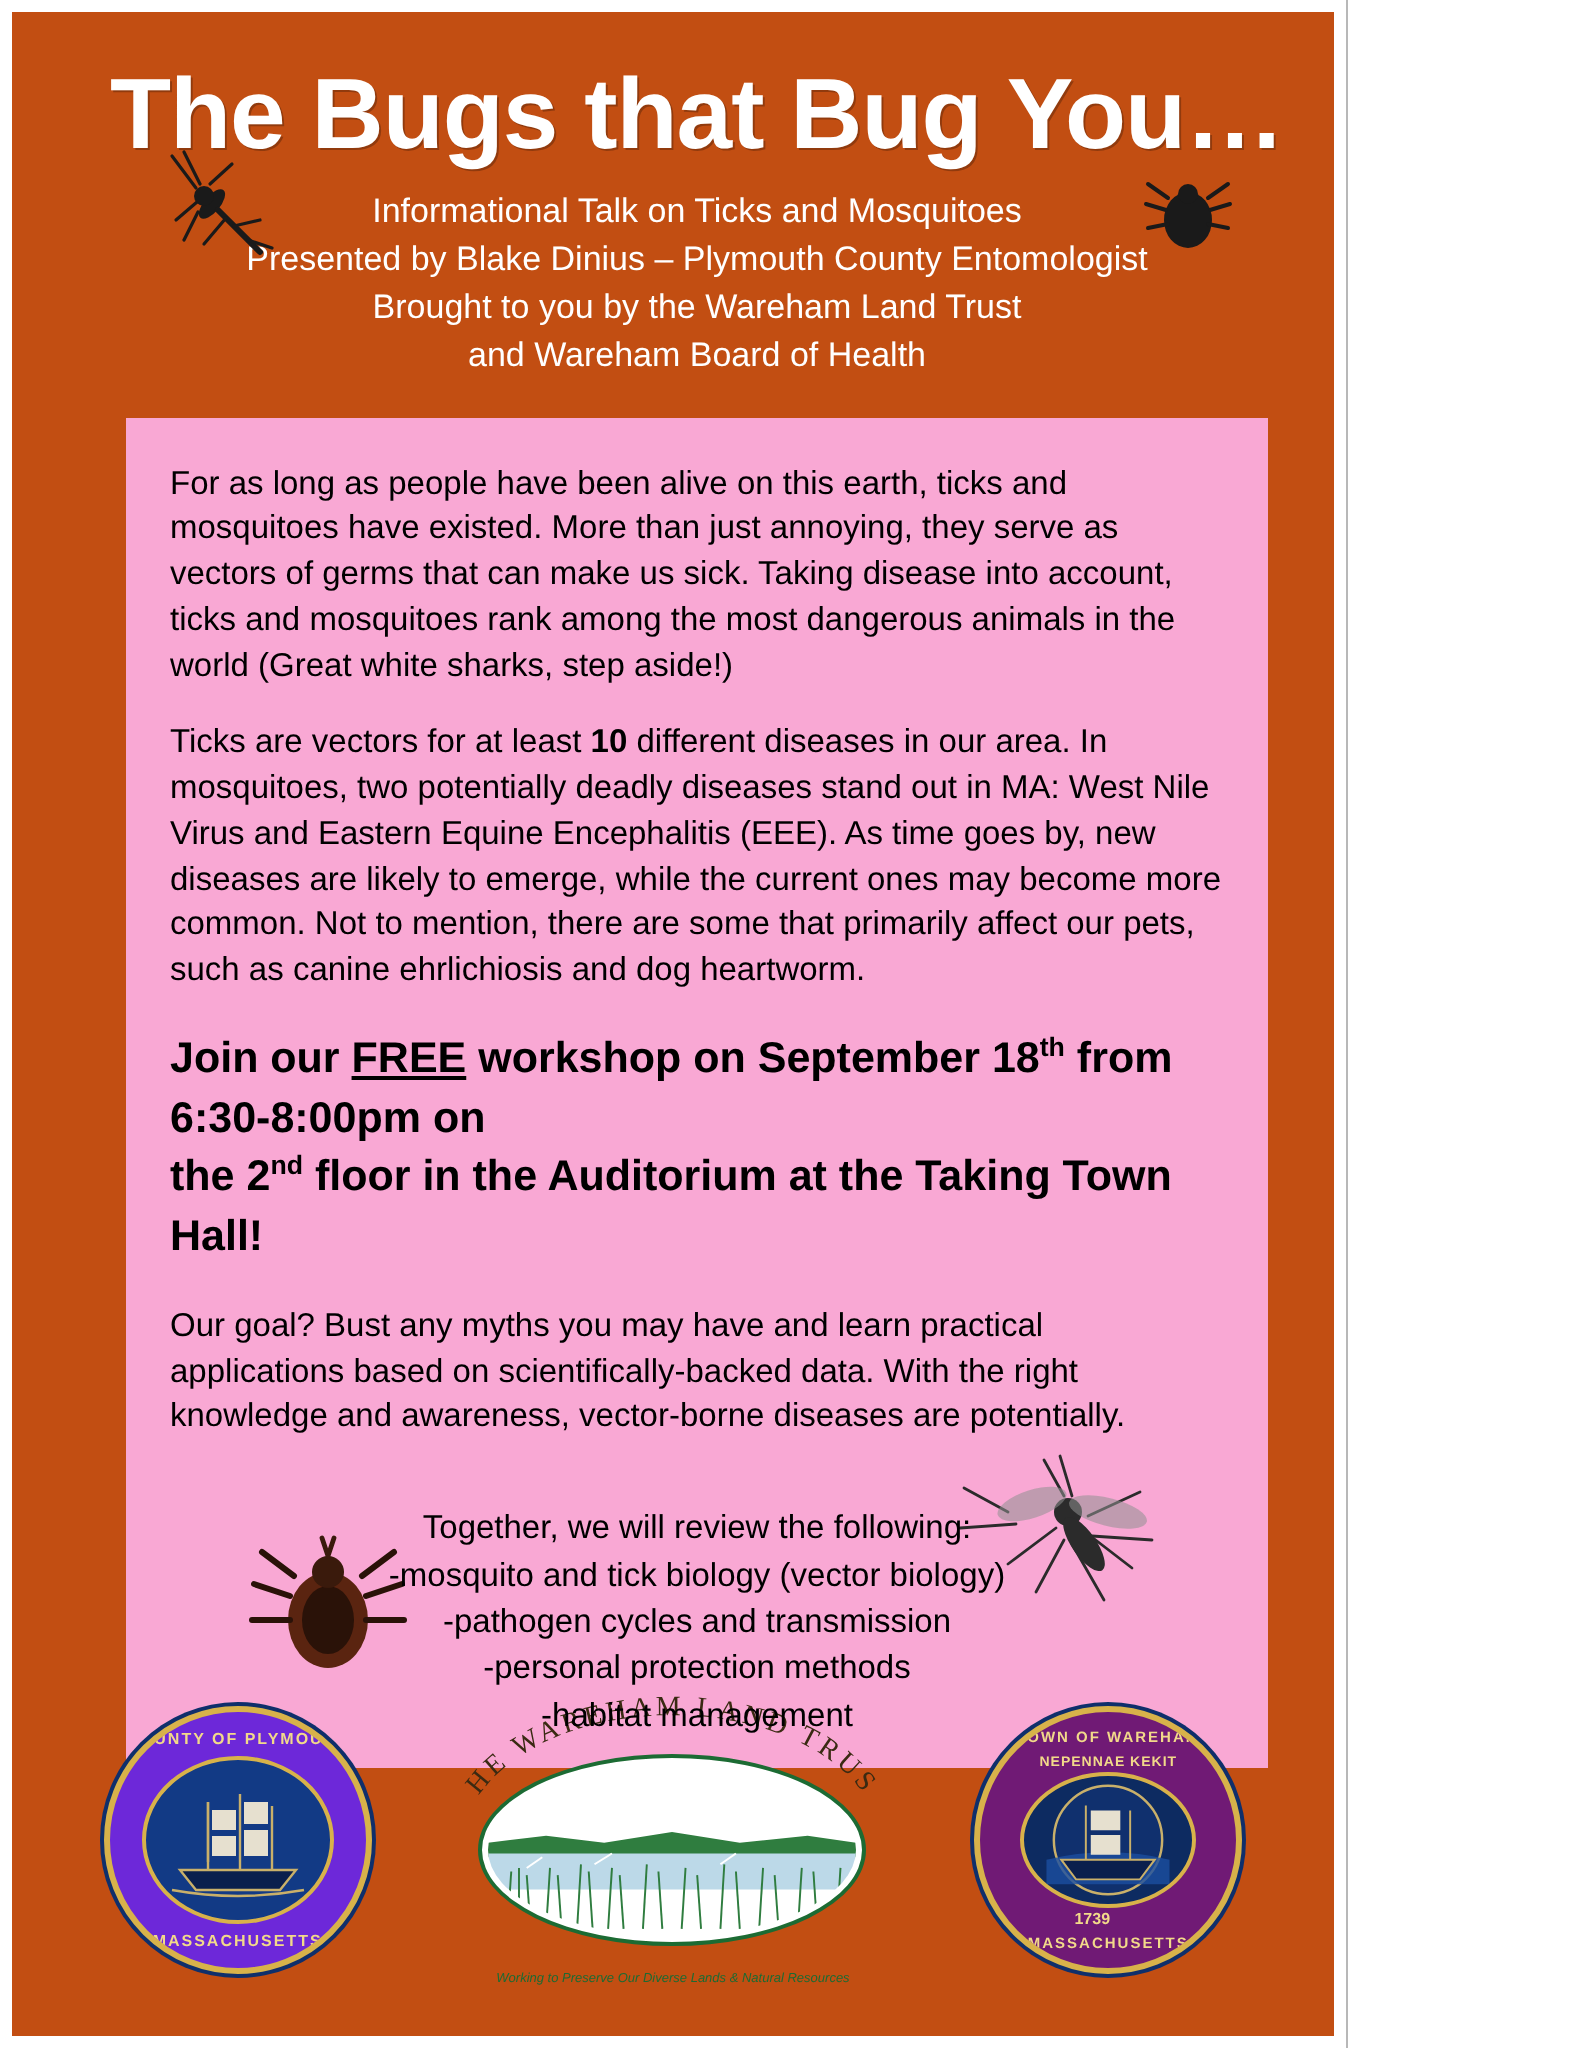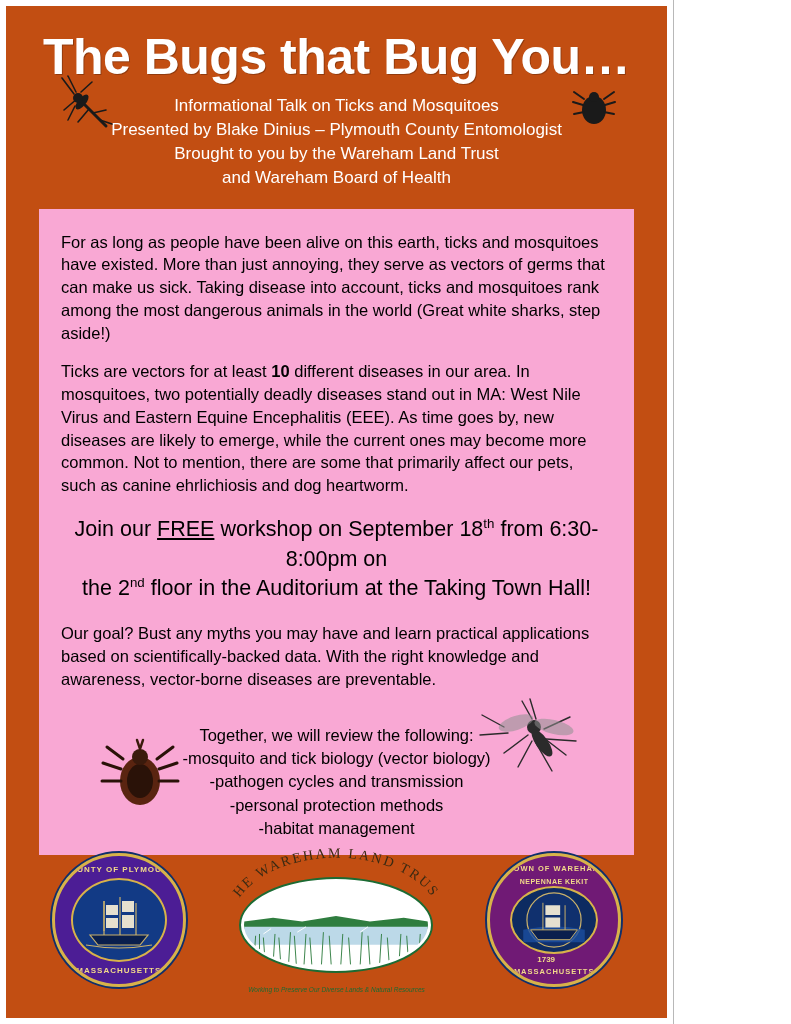--- a/index.html
+++ b/index.html
@@ -15,20 +15,21 @@
   }
 
   .poster {
     position: relative;
     width: 673px;
     height: 1024px;
     box-sizing: border-box;
     background: #C24E12;
     border: 6px solid #ffffff;
     outline: 1px solid #b8b8b8;
+    padding-left: 24px;
   }
 
   
   .header {
     position: relative;
     padding: 26px 10px 12px 10px;
     text-align: center;
     color: #ffffff;
   }
   .title {
@@ -78,23 +79,23 @@
     line-height: 1.38;
     margin: 0 0 16px 0;
   }
   .para.tight {
     margin-bottom: 18px;
   }
   .para b { font-weight: bold; }
 
   .announce {
     font-size: 21.5px;
-    font-weight: normal;
+    font-weight: bold;
     line-height: 1.38;
-    text-align: center;
+    text-align: left;
     margin: 4px 0 18px 0;
   }
   .announce u { text-decoration: underline; }
   sup { font-size: 0.62em; vertical-align: super; }
 
   .together {
     text-align: center;
     font-size: 16.5px;
     line-height: 1.42;
     margin-top: 33px;
@@ -135,21 +136,21 @@
   }
   .logo {
     position: relative;
     flex: 0 0 auto;
   }
 
   
   .seal-plymouth {
     width: 128px; height: 128px;
     border-radius: 50%;
-    background: #4c1d95;
+    background: #6d28d9;
     border: 3px solid #d8b24a;
     box-shadow: 0 0 0 2px #0f2f6b;
     position: relative;
     overflow: hidden;
     text-decoration: underline;
   }
   .seal-plymouth .ring-text {
     position: absolute;
     inset: 0;
     color: #f2d98a;
@@ -297,21 +298,21 @@
 
     <p class="para">For as long as people have been alive on this earth, ticks and mosquitoes have existed. More than just annoying, they serve as vectors of germs that can make us sick. Taking disease into account, ticks and mosquitoes rank among the most dangerous animals in the world (Great white sharks, step aside!)</p>
 
     <p class="para tight"><span>Ticks are vectors for at least </span><b>10</b><span> different diseases in our area. In mosquitoes, two potentially deadly diseases stand out in MA: West Nile Virus and Eastern Equine Encephalitis (EEE). As time goes by, new diseases are likely to emerge, while the current ones may become more common. Not to mention, there are some that primarily affect our pets, such as canine ehrlichiosis and dog heartworm.</span></p>
 
     <div class="announce">
       <div><span>Join our </span><u>FREE</u><span> workshop on September 18</span><sup>th</sup><span> from 6:30-8:00pm on</span></div>
       <div><span>the 2</span><sup>nd</sup><span> floor in the Auditorium at the Taking Town Hall!</span></div>
     </div>
 
-    <p class="para">Our goal? Bust any myths you may have and learn practical applications based on scientifically-backed data. With the right knowledge and awareness, vector-borne diseases are preventable.</p>
+    <p class="para">Our goal? Bust any myths you may have and learn practical applications based on scientifically-backed data. With the right knowledge and awareness, vector-borne diseases are potentially.</p>
 
     <span class="tick-bottom-left">
       <svg viewBox="0 0 86 86" width="86" height="86" aria-hidden="true">
         <ellipse cx="43" cy="50" rx="20" ry="24" fill="#5a2410"></ellipse>
         <ellipse cx="43" cy="50" rx="13" ry="17" fill="#2a1208"></ellipse>
         <ellipse cx="43" cy="26" rx="8" ry="8" fill="#3a1a0c"></ellipse>
         <path d="M43 18 L40 9 M43 18 L46 9" stroke="#3a1a0c" stroke-width="2.4" stroke-linecap="round"></path>
         <g stroke="#2a1208" stroke-width="3" stroke-linecap="round" fill="none">
           <path d="M26 28 L10 16"></path>
             <path d="M24 38 L6 32"></path>

